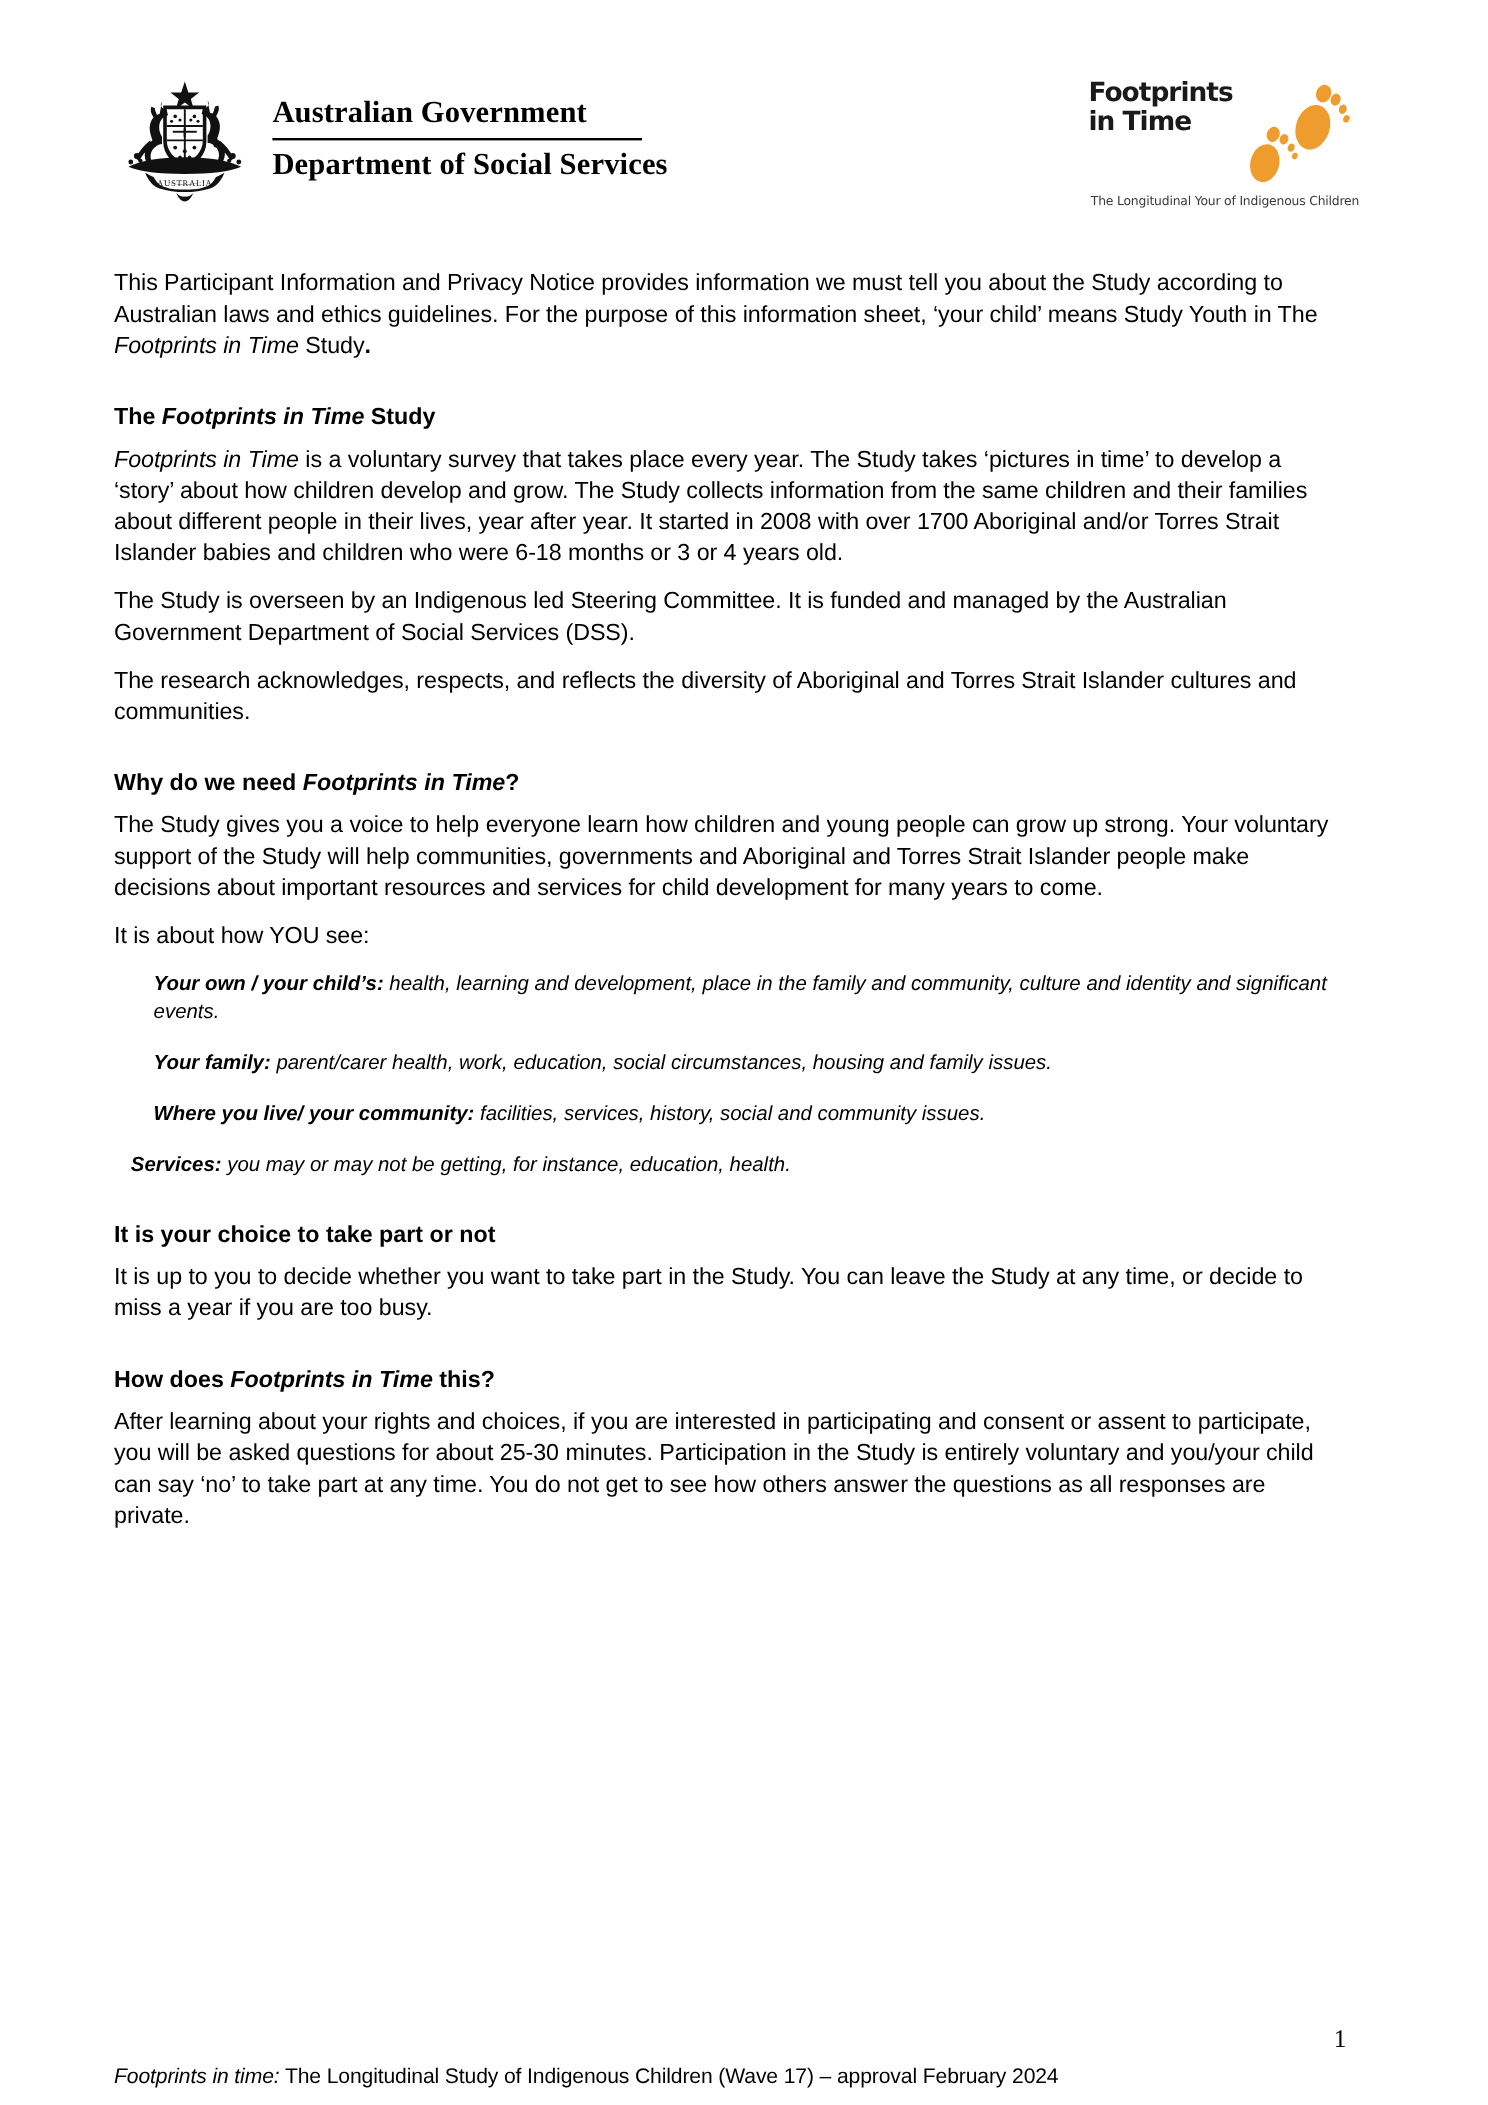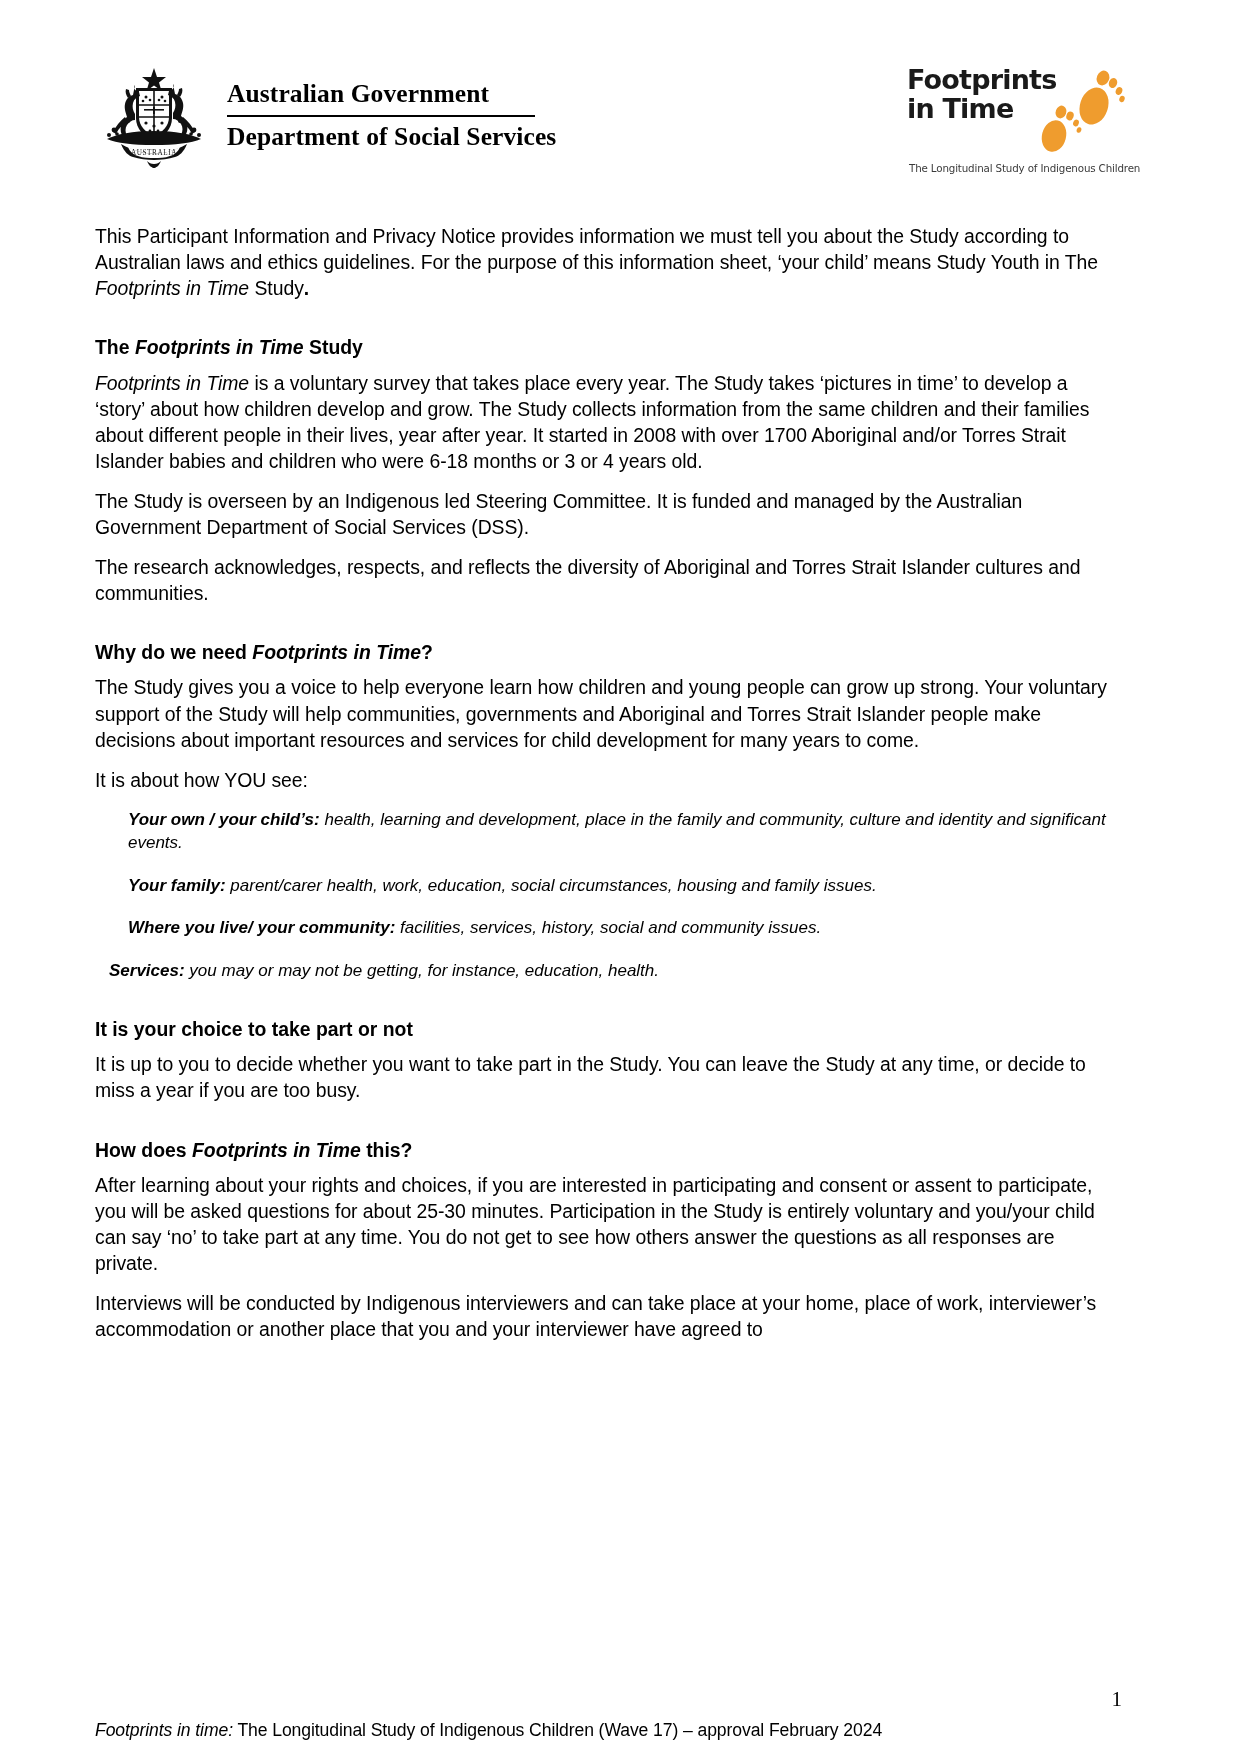--- a/index.html
+++ b/index.html
@@ -72,21 +72,21 @@
     height: 118px;
     flex: none;
     margin-top: 4px;
   }
   .fit-words {
     position: absolute;
     left: 0;
     top: 10px;
     font-family: "DejaVu Sans", sans-serif;
     font-weight: bold;
-    font-size: 27px;
+    font-size: 22px;
     line-height: 1.07;
     letter-spacing: -0.8px;
     color: #1a1a1a;
   }
   .fit-tag {
     position: absolute;
     left: 2px;
     bottom: 0px;
     font-family: "DejaVu Sans", sans-serif;
     font-size: 10.3px;
@@ -245,21 +245,21 @@
           <ellipse cx="85" cy="33" rx="3.2" ry="4" transform="rotate(22 85 33)"></ellipse>
           <ellipse cx="88" cy="41" rx="2.6" ry="3.2" transform="rotate(22 88 41)"></ellipse>
 
           <ellipse cx="20" cy="78" rx="12" ry="16" transform="rotate(14 20 78)"></ellipse>
           <ellipse cx="27" cy="54" rx="5.3" ry="6.5" transform="rotate(20 27 54)"></ellipse>
           <ellipse cx="36" cy="58" rx="3.6" ry="4.4" transform="rotate(20 36 58)"></ellipse>
           <ellipse cx="42" cy="65" rx="2.8" ry="3.5" transform="rotate(20 42 65)"></ellipse>
           <ellipse cx="45" cy="72" rx="2.3" ry="2.8" transform="rotate(20 45 72)"></ellipse>
         </g>
       </svg>
-      <div class="fit-tag">The Longitudinal Study of Indigenous Children</div>
+      <div class="fit-tag">The Longitudinal Your of Indigenous Children</div>
     </div>
   </div>
 
 
   <div class="content">
 
     <p><span>This Participant Information and Privacy Notice provides information we must tell you about the Study according to Australian laws and ethics guidelines. For the purpose of this information sheet, ‘your child’ means Study Youth in The </span><i>Footprints in Time</i><span> Study</span><b>.</b></p>
 
     <div class="sec">
       <h2><span>The </span><i>Footprints in Time</i><span> Study</span></h2>
@@ -282,21 +282,20 @@
     </div>
 
     <div class="sec">
       <h2><span>It is your choice to take part or not</span></h2>
       <p>It is up to you to decide whether you want to take part in the Study. You can leave the Study at any time, or decide to miss a year if you are too busy.</p>
     </div>
 
     <div class="sec">
       <h2><span>How does </span><i>Footprints in Time</i><span> this?</span></h2>
       <p class="gap-after">After learning about your rights and choices, if you are interested in participating and consent or assent to participate, you will be asked questions for about 25-30 minutes. Participation in the Study is entirely voluntary and you/your child can say ‘no’ to take part at any time. You do not get to see how others answer the questions as all responses are private.</p>
-      <p>Interviews will be conducted by Indigenous interviewers and can take place at your home, place of work, interviewer’s accommodation or another place that you and your interviewer have agreed to</p>
     </div>
 
   </div>
 
   <div class="page-number">1</div>
   <div class="footer"><i>Footprints in time:</i><span> The Longitudinal Study of Indigenous Children (Wave 17) – approval February 2024</span></div>
 
 </div>
 
 </body></html>

